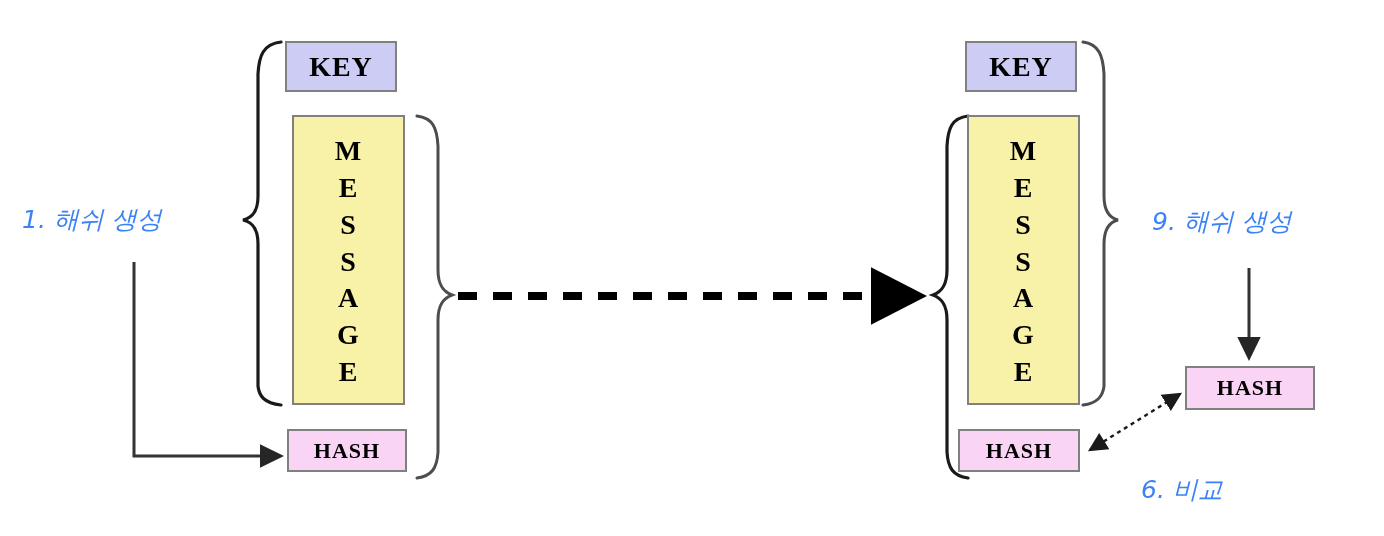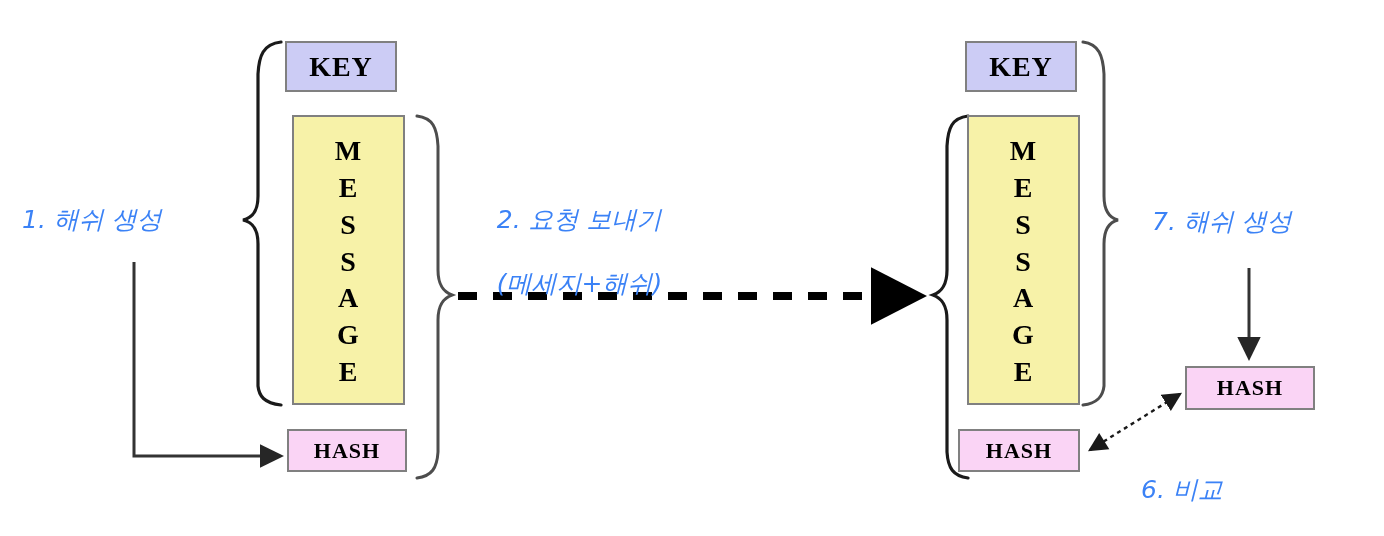--- a/index.html
+++ b/index.html
@@ -139,21 +139,20 @@
     <span>HASH</span>
   </div>
 
   <div class="box box-hash" style="left:1185px; top:366px; width:130px; height:44px;">
     <span>HASH</span>
   </div>
 
   <div class="label" style="left:22px; top:204px;">1. 해쉬 생성</div>
 
   <div class="label" style="left:465px; top:172px;">
-    <span>2. 요청 보내기</span><br>
-    <span>(메세지+해쉬)</span>
+    <br>
   </div>
 
-  <div class="label" style="left:1152px; top:206px;">7. 해쉬 생성</div>
+  <div class="label" style="left:1152px; top:206px;">9. 해쉬 생성</div>
 
   <div class="label" style="left:1141px; top:474px;">6. 비교</div>
 
 </div>
 
 </body></html>

